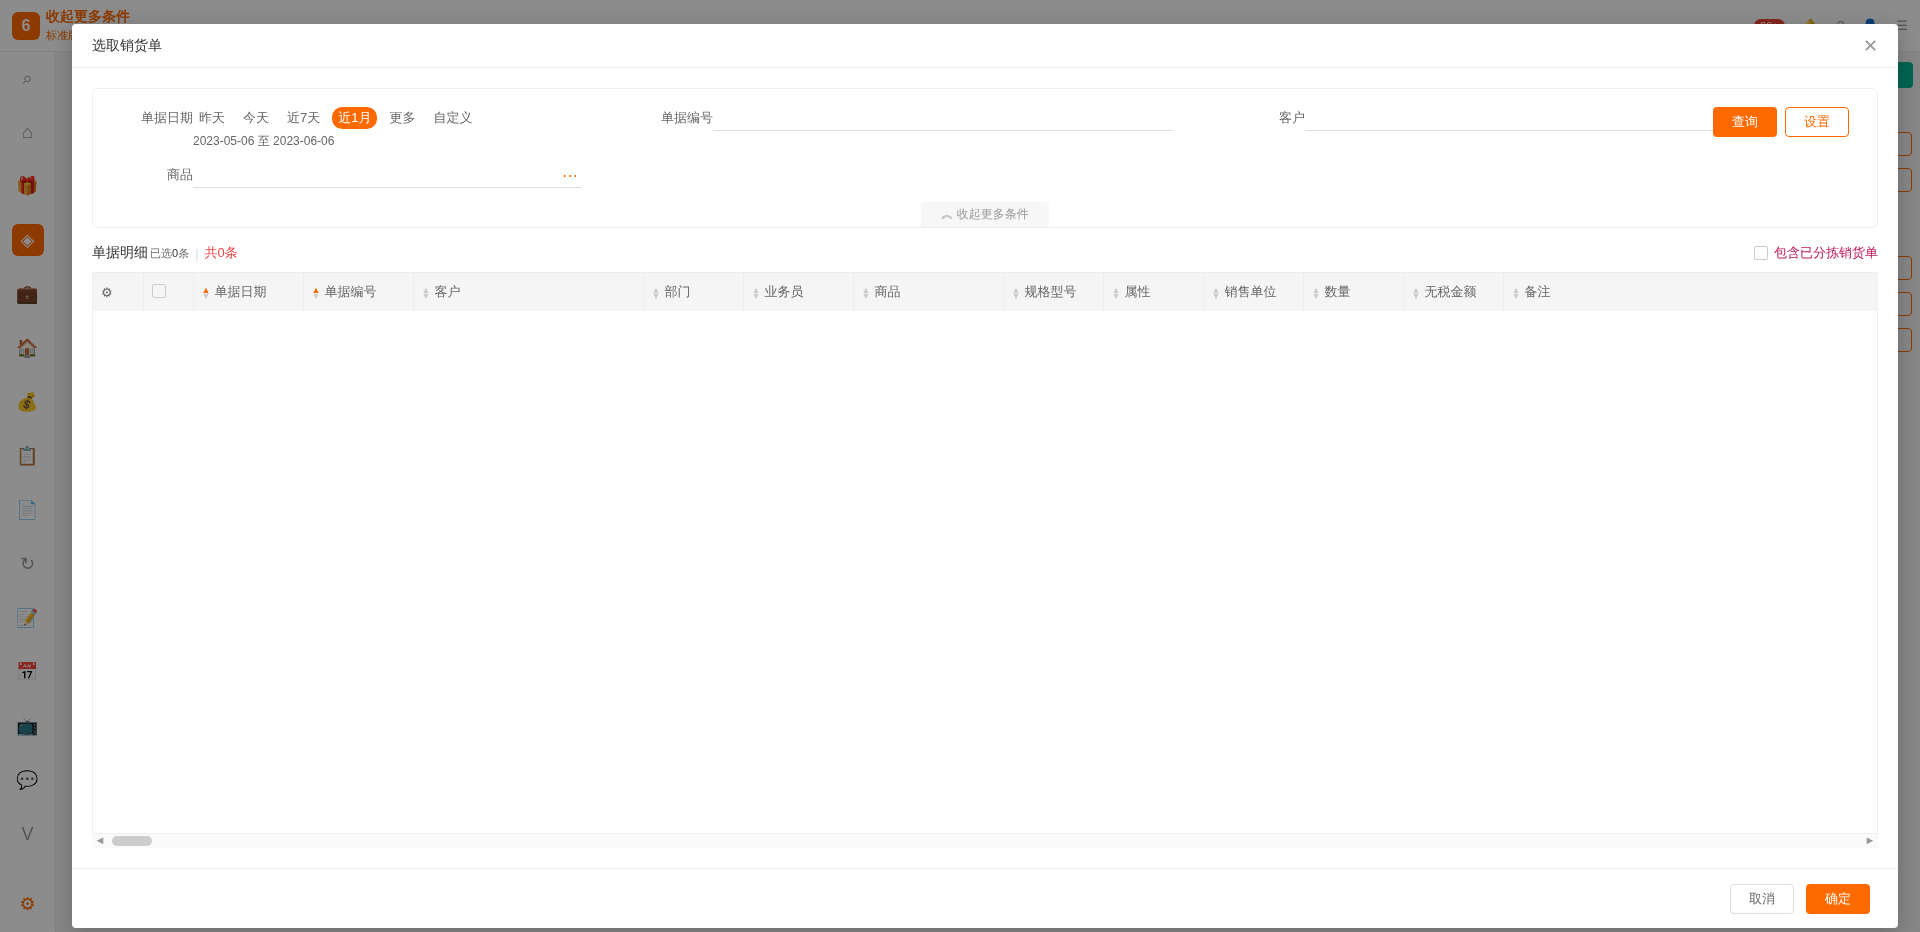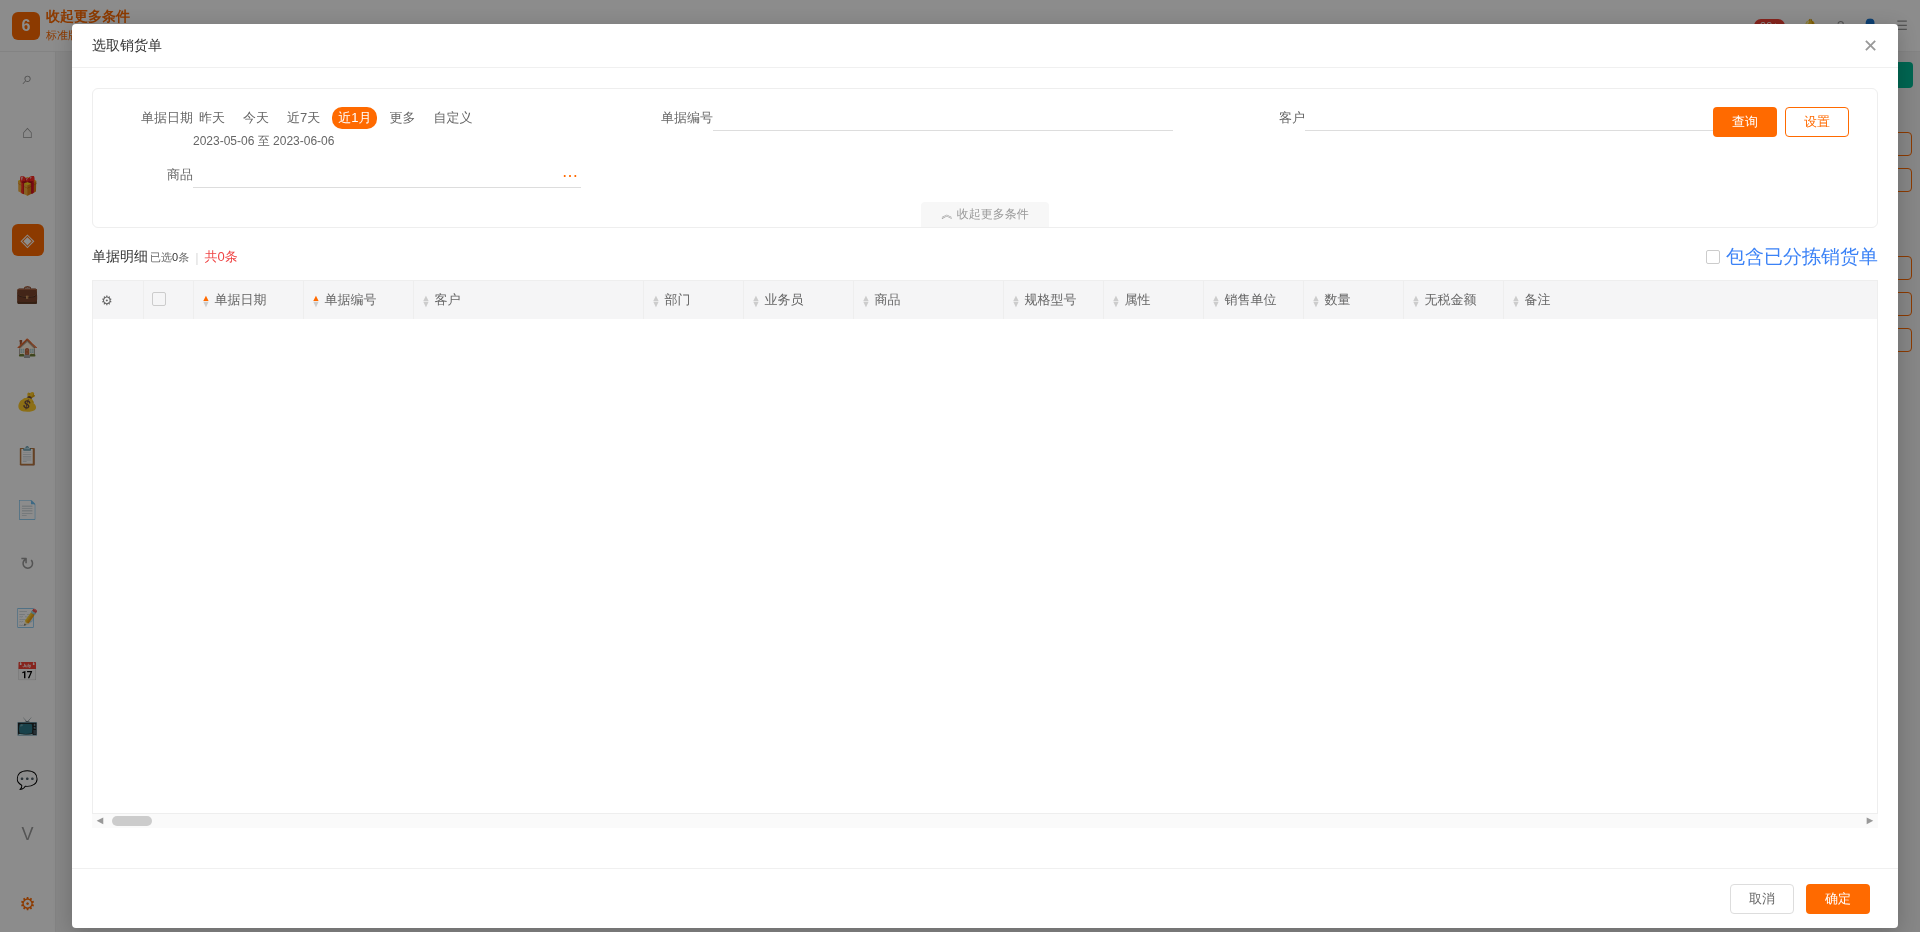--- a/index.html
+++ b/index.html
@@ -55,37 +55,37 @@
     
     .collapse-bar { text-align: center; margin-top: 6px; }
     .collapse-btn { display: inline-block; background: #f7f7f7; padding: 4px 20px; border-radius: 4px 4px 0 0; color: #999; font-size: 12px; cursor: pointer; }
     
     .detail-header { display: flex; align-items: center; margin-top: 16px; margin-bottom: 10px; }
     .detail-title { font-size: 14px; font-weight: 500; margin-right: 2px; }
     .detail-sel { font-size: 11px; color: #666; }
     .detail-sel b { color: #333; font-weight: 500; }
     .detail-sep { color: #ddd; margin: 0 6px; }
     .detail-total { color: #ef4444; }
-    .detail-right { margin-left: auto; display: flex; align-items: center; gap: 6px; color: #3b82f6; font-size: 19px; }
+    .detail-right { margin-left: auto; display: flex; align-items: center; gap: 6px; color: #be185d; font-size: 13px; }
     .checkbox { width: 14px; height: 14px; border: 1px solid #ccc; border-radius: 2px; display: inline-block; cursor: pointer; }
     
     .table-wrap { flex: 1; border: 1px solid #eee; overflow: auto; }
     .table { width: 100%; border-collapse: collapse; }
     .table thead th { background: #f5f5f6; padding: 10px 8px; text-align: left; font-weight: normal; color: #666; font-size: 13px; border-right: 1px solid #eee; white-space: nowrap; }
     .table thead th:last-child { border-right: none; }
     .th-gear { width: 50px; text-align: center; }
     .th-check { width: 50px; text-align: center; }
     .sort-icons { display: inline-flex; flex-direction: column; margin-right: 4px; line-height: 6px; font-size: 9px; color: #ccc; vertical-align: middle; }
     .sort-icons .up.active, .sort-icons .down.active { color: #ff6a00; }
     
     .hscroll { height: 14px; background: #fafafa; display: flex; }
     .hscroll-thumb { width: 40px; height: 10px; background: #ccc; border-radius: 5px; margin: 2px 0 0 4px; }
     .hscroll-btn { width: 16px; text-align: center; color: #999; font-size: 11px; }
     
-    .modal-footer { height: 60px; border-top: 1px solid #f0f0f0; display: flex; align-items: center; justify-content: flex-end; padding: 0 28px; gap: 12px; margin-top: 20px; }
+    .modal-footer { height: 60px; border-top: 1px solid #f0f0f0; display: flex; align-items: center; justify-content: flex-end; padding: 0 28px; gap: 12px; }
   </style>
 </head>
 <body>
 
 <div class="bg-app">
   <div class="bg-header">
     <div class="bg-logo">
       <div class="bg-logo-icon">6</div>
       <div>
         <div class="bg-logo-text">收起更多条件</div>

